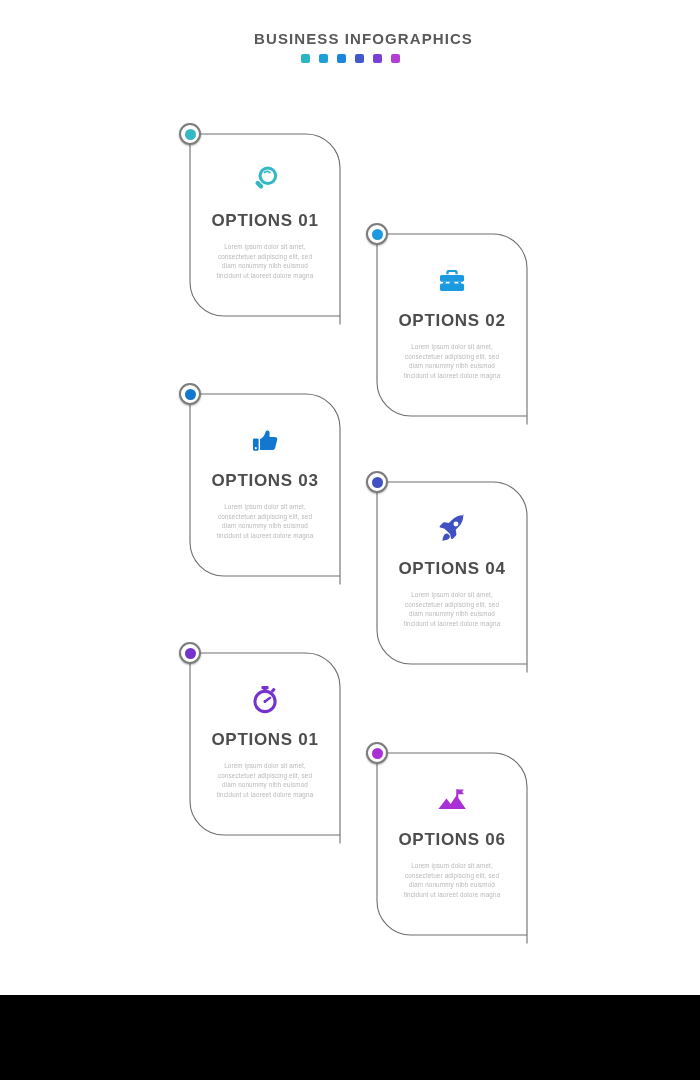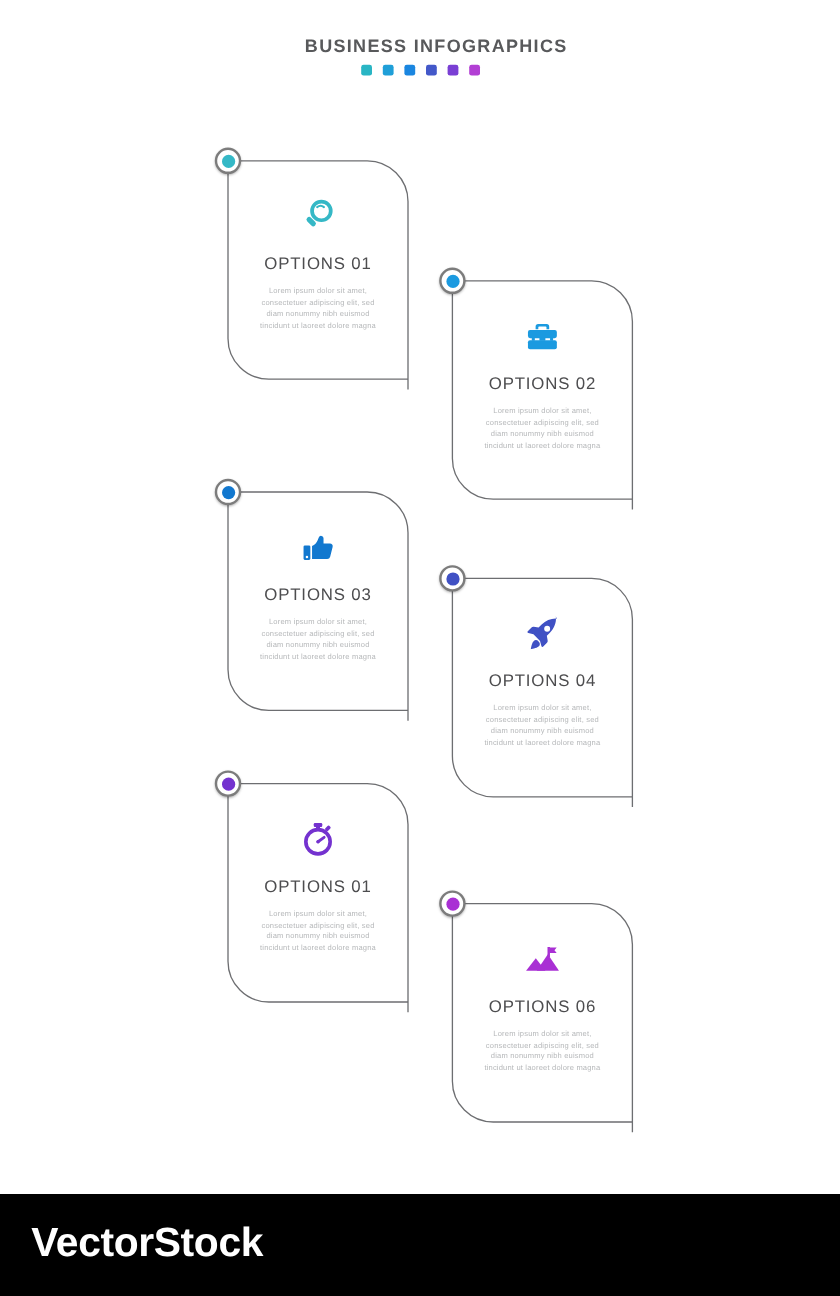--- a/index.html
+++ b/index.html
@@ -77,22 +77,22 @@
   }
   .card-icon {
     height: 40px;
     display: flex;
     align-items: center;
     justify-content: center;
   }
   .card-title {
     margin-top: 11px;
     font-family: "Liberation Sans Narrow", "Liberation Sans", sans-serif;
-    font-size: 14px;
-    font-weight: normal;
+    font-size: 17px;
+    font-weight: bold;
     letter-spacing: 0.7px;
     color: #4d4d4f;
   }
   .card-text {
     margin-top: 11px;
     font-family: "Liberation Sans Narrow", "Liberation Sans", sans-serif;
     font-size: 6.3px;
     line-height: 9.6px;
     letter-spacing: 0.15px;
     color: #b6b8ba;
@@ -201,21 +201,21 @@
               <rect x="33" y="26" width="3.6" height="3.6" rx="1"></rect>
             </svg>
           </div>
           <div class="card-title">OPTIONS 02</div>
           <div class="card-text">Lorem ipsum dolor sit amet, consectetuer adipiscing elit, sed diam nonummy nibh euismod tincidunt ut laoreet dolore magna</div>
         </div>
         <div class="marker">
           <div class="marker-inner" style="background:#1b9ae0"></div>
         </div>
       </div>
-      <div class="card" style="left: 190px; top: 394px; margin-top: 16px;">
+      <div class="card" style="left: 190px; top: 394px;">
         <svg class="card-shape" xmlns="http://www.w3.org/2000/svg" viewBox="0 0 150 190" width="150" height="190">
           <path d="M0 0 H116 A34 34 0 0 1 150 34 V190 M150 182 H34 A34 34 0 0 1 0 148 V0" fill="none" stroke="#6d6e71" stroke-width="1.1" stroke-linecap="square"></path>
         </svg>
         <div class="card-body">
           <div class="card-icon">
             <svg xmlns="http://www.w3.org/2000/svg" viewBox="0 0 48 48" width="34" height="34" fill="#1278cf">
               <rect x="7" y="22" width="8" height="17" rx="1.6"></rect>
               <circle cx="11" cy="35.5" r="1.5" fill="#ffffff"></circle>
               <path d="M17 22.5c3.2-1.2 5.4-3.6 6.6-6.6l1.3-3.4a2.9 2.9 0 0 1 5.6 1.1v6.1h7.6a3.2 3.2 0 0 1 3.1 4l-2.9 11.6a3.6 3.6 0 0 1-3.5 2.7H17z"></path>
             </svg>
@@ -286,14 +286,13 @@
         </div>
         <div class="marker">
           <div class="marker-inner" style="background:#a930d4"></div>
         </div>
       </div>
     </div>
 
 </div>
 
 <div id="footer">
-  <div id="footer-logo">VectorStock</div>
 </div>
 
 </body></html>

